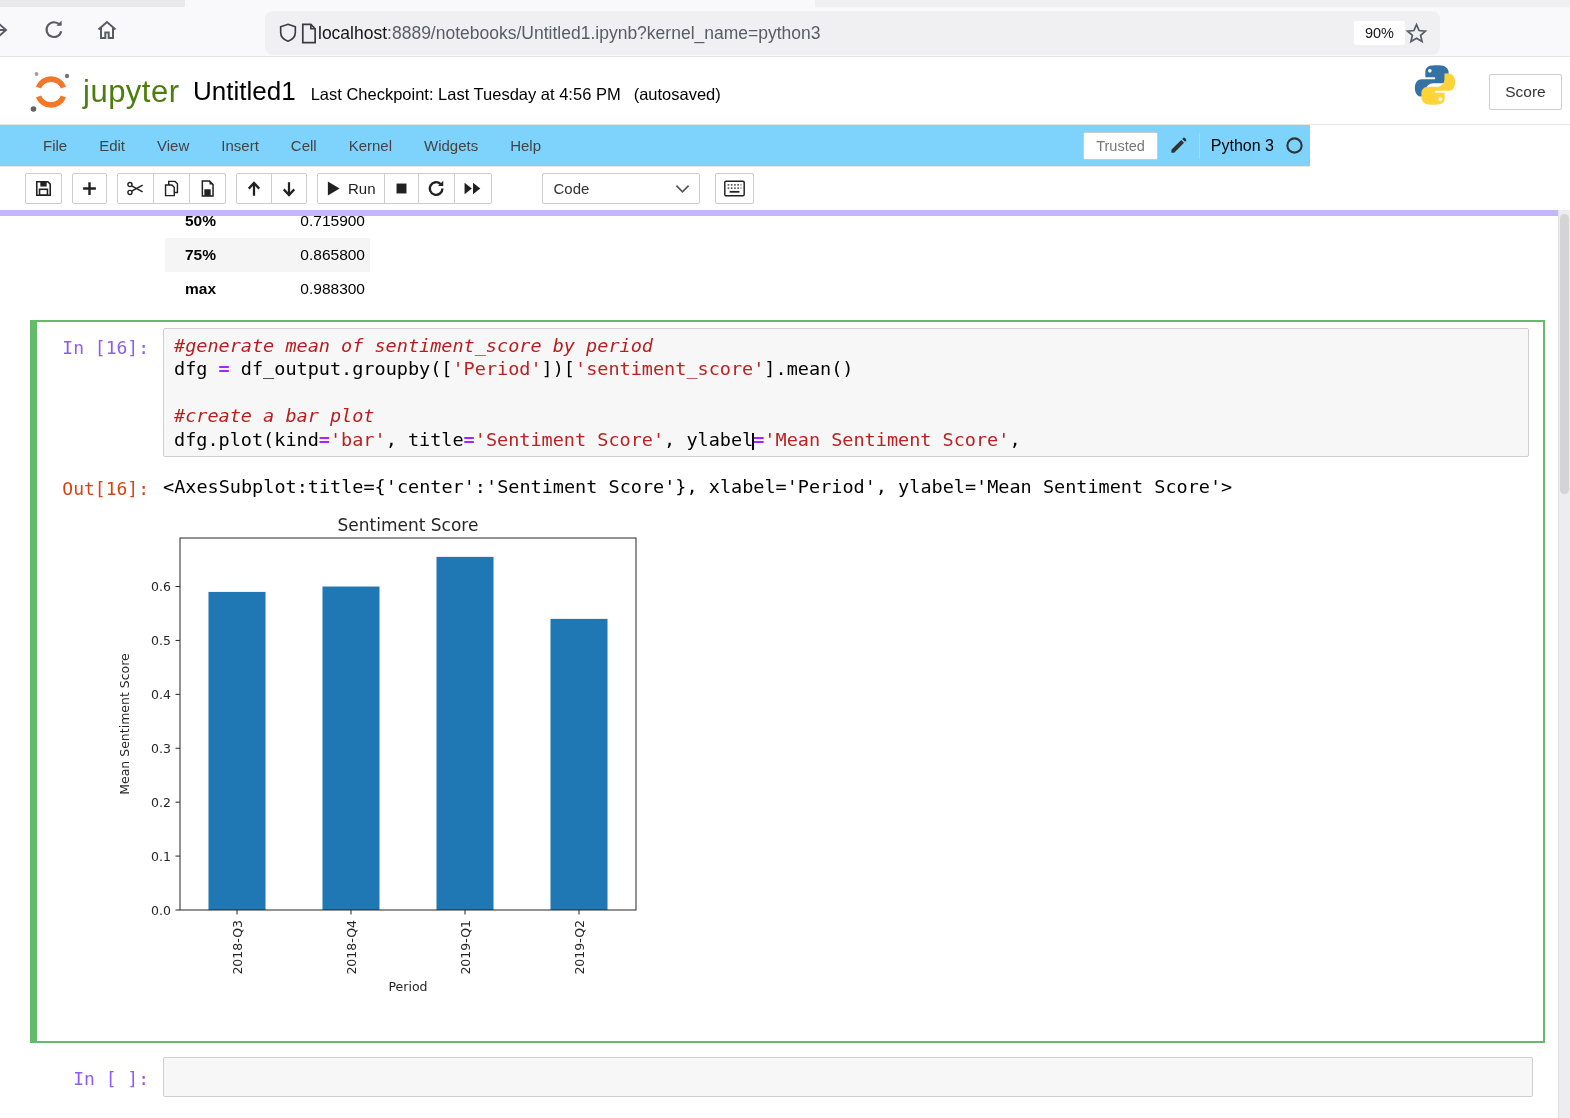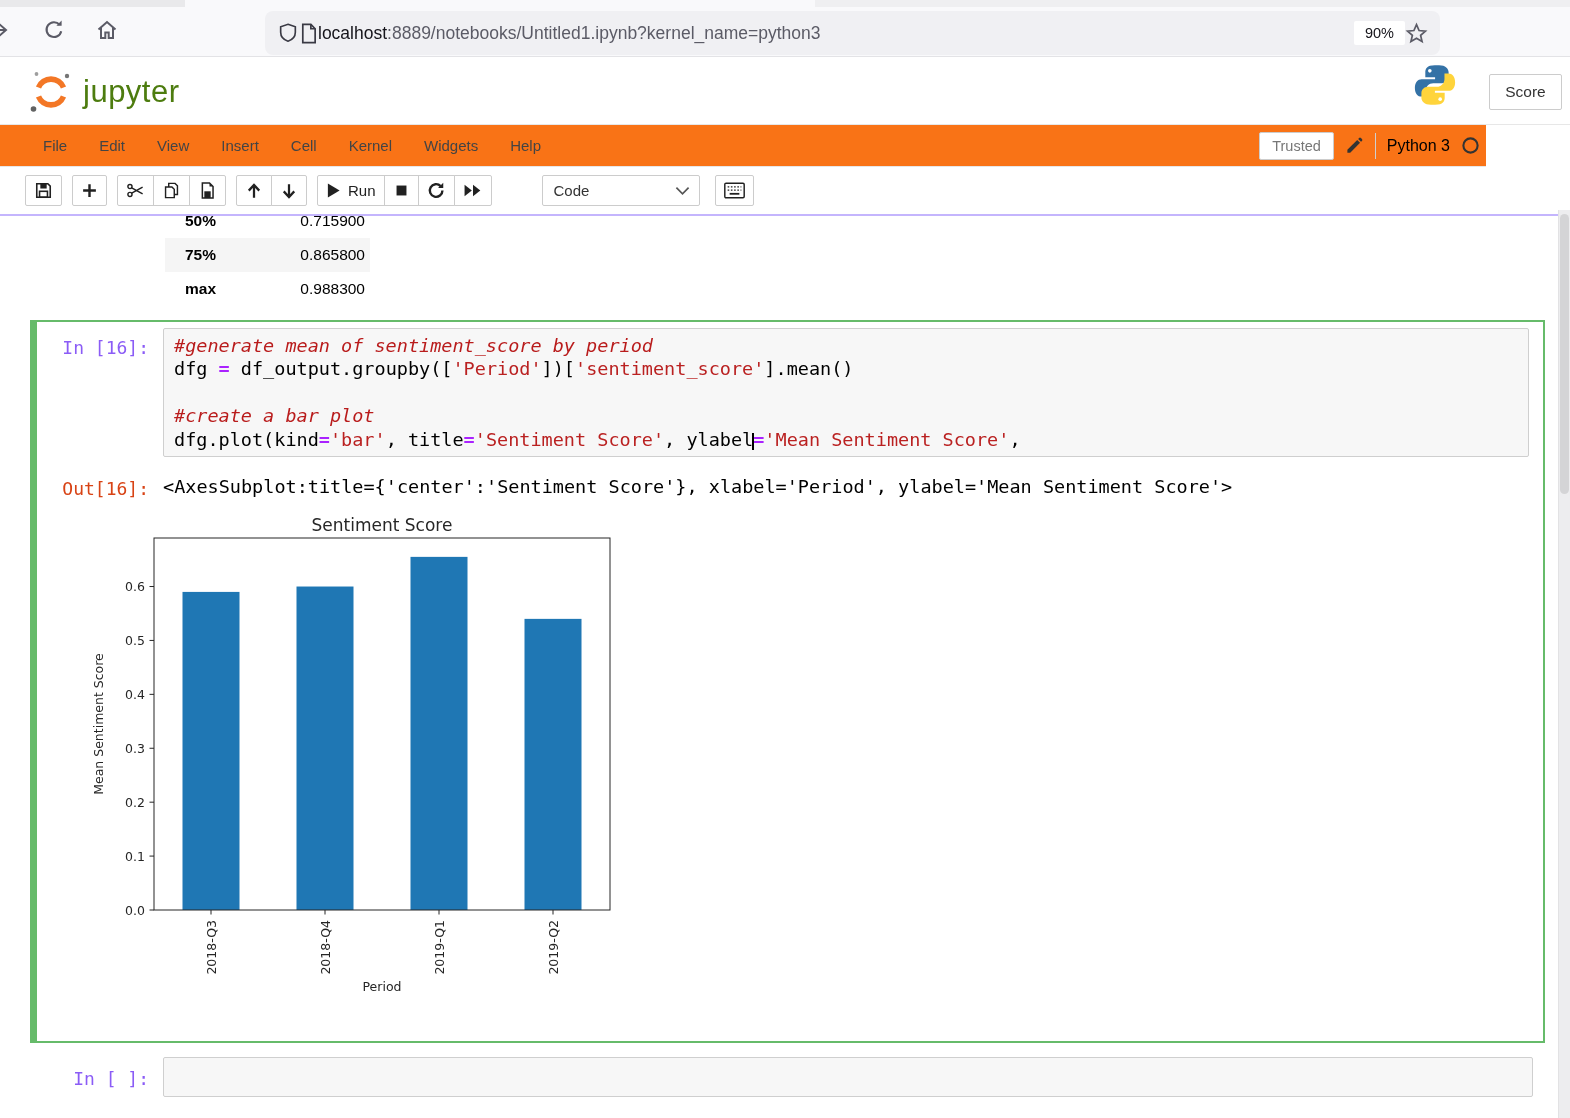--- a/index.html
+++ b/index.html
@@ -28,33 +28,33 @@
   .title-wrap { position:absolute; left:193px; top:0; height:68px; display:flex; align-items:center; }
   .nb-title { font-size:26px; color:#000; }
   .checkpoint { font-size:16.5px; color:#000; margin-left:15px; padding-top:6px; }
   .autosaved { font-size:16.5px; color:#000; margin-left:13px; padding-top:6px; }
   .py-logo { position:absolute; right:112px; top:5px; }
   .logout-btn { position:absolute; right:8px; top:17px; width:73px; height:36px; background:#fff;
     border:1px solid #cccccc; border-radius:2px; font-size:15.5px; color:#333;
     display:flex; align-items:center; justify-content:center; }
 
   
-  .menu-bar { position:absolute; top:125px; left:0; width:1486px; height:42px;
-    background:#f97316; border-bottom:1px solid #e7e7e7; }
+  .menu-bar { position:absolute; top:125px; left:0; width:1310px; height:42px;
+    background:#7dd3fc; border-bottom:1px solid #e7e7e7; }
   .menu-items { display:flex; list-style:none; padding-left:27px; }
   .menu-items li { padding:0 16px; line-height:41px; font-size:15px; color:#444; cursor:pointer; }
   .menu-right { position:absolute; right:6px; top:0; height:41px; display:flex; align-items:center; gap:11px; }
   .trusted { border:1px solid #cccccc; border-radius:2px; background:#fff; padding:5px 12px;
     font-size:14.5px; color:#777; }
   .vdiv { width:1px; height:26px; background:#cfcfcf; }
   .kernel-name { font-size:16px; color:#000; }
 
   
   .toolbar { position:absolute; top:167px; left:0; width:1570px; height:49px;
-    background:#fff; border-bottom:2px solid #c4b5fd; display:flex; align-items:center;
+    background:#fff; border-bottom:6px solid #c4b5fd; display:flex; align-items:center;
     padding-left:25px; }
   .btn-group { display:flex; }
   .btn-group + .btn-group { margin-left:10px; }
   .tbtn { height:31px; min-width:34px; background:#fff; border:1px solid #cccccc;
     display:flex; align-items:center; justify-content:center; padding:0 8px; cursor:pointer; }
   .btn-group .tbtn + .tbtn { margin-left:-1px; }
   .btn-group .tbtn:first-child { border-radius:2px 0 0 2px; }
   .btn-group .tbtn:last-child { border-radius:0 2px 2px 0; }
   .btn-group .tbtn:only-child { border-radius:2px; }
   .run-label { font-size:15px; color:#212121; margin-left:7px; }
@@ -85,21 +85,21 @@
   .cm-line { white-space:pre; min-height:23.4px; }
   .com { color:#b91c1c; font-style:italic; }
   .str { color:#ba2121; }
   .op  { color:#aa22ff; font-weight:bold; }
   .num { color:#008000; }
   .cur { display:inline-block; width:1.5px; height:17px; background:#000;
     vertical-align:text-bottom; margin:0 -0.75px; }
   .out-row { margin-top:12px; }
   .out-text { font-family:"DejaVu Sans Mono", monospace; font-size:18.5px; color:#000;
     padding-top:7px; white-space:pre; }
-  .chart-row { margin-left:52px; margin-top:16px; }
+  .chart-row { margin-left:78px; margin-top:16px; }
   svg text { font-family:"DejaVu Sans", sans-serif; }
 
   
   .empty-cell { position:absolute; left:37px; top:1057px; width:1496px; display:flex; }
   .empty-box { flex:1; height:40px; background:#f7f7f7; border:1px solid #cfcfcf; border-radius:2px; }
 
   
   .scroll-track { position:absolute; right:0; top:210px; width:12px; height:908px;
     background:#ededef; border-left:1px solid #e2e2e4; }
   .scroll-thumb { position:absolute; left:1px; top:4px; width:9px; height:280px;
@@ -156,20 +156,25 @@
 <div class="jp-header">
   <div class="logo-wrap">
     <svg class="ic" width="46" height="47" viewBox="0 0 46 47">
       <path d="M10.5 19.5 A 13.5 13.5 0 0 1 35.5 19.5" fill="none" stroke="#f37726" stroke-width="5.6"></path>
       <path d="M35.5 28.5 A 13.5 13.5 0 0 1 10.5 28.5" fill="none" stroke="#f37726" stroke-width="5.6"></path>
       <circle cx="8.5" cy="6" r="1.9" fill="#9e9e9e"></circle>
       <circle cx="39" cy="8" r="2.2" fill="#757575"></circle>
       <circle cx="5.5" cy="41" r="2.8" fill="#616262"></circle>
     </svg>
     <span class="logo-text">jupyter</span>
+  </div>
+  <div class="title-wrap">
+    <span class="nb-title">Untitled1</span>
+    <span class="checkpoint">Last Checkpoint: Last Tuesday at 4:56 PM</span>
+    <span class="autosaved">(autosaved)</span>
   </div>
   <span class="py-logo">
     <svg class="ic" width="46" height="46" viewBox="0 0 48 48">
       <path d="M23.8 3.5 c-8.3 0 -9.9 3.6 -9.9 7.3 v5.2 h10.2 v1.9 H10 c-3.9 0 -7 3.3 -7 9.1 s3.1 9.1 7 9.1 h4.1 v-5.8 c0 -4.5 3.6 -8.2 8.1 -8.2 h9.3 c3.7 0 6.7 -3 6.7 -6.7 v-4.6 c0 -3.7 -3.2 -7.3 -9.9 -7.3 z" fill="#3472a6"></path>
       <circle cx="18.6" cy="9.2" r="1.9" fill="#ffffff"></circle>
       <path d="M24.2 44.5 c8.3 0 9.9 -3.6 9.9 -7.3 v-5.2 H23.9 v-1.9 h14.1 c3.9 0 7 -3.3 7 -9.1 s-3.1 -9.1 -7 -9.1 h-4.1 v5.8 c0 4.5 -3.6 8.2 -8.1 8.2 h-9.3 c-3.7 0 -6.7 3 -6.7 6.7 v4.6 c0 3.7 3.2 7.3 9.9 7.3 z" fill="#ffd43b"></path>
       <circle cx="29.4" cy="38.8" r="1.9" fill="#ffffff"></circle>
     </svg>
   </span>
   <button class="logout-btn">Score</button>

